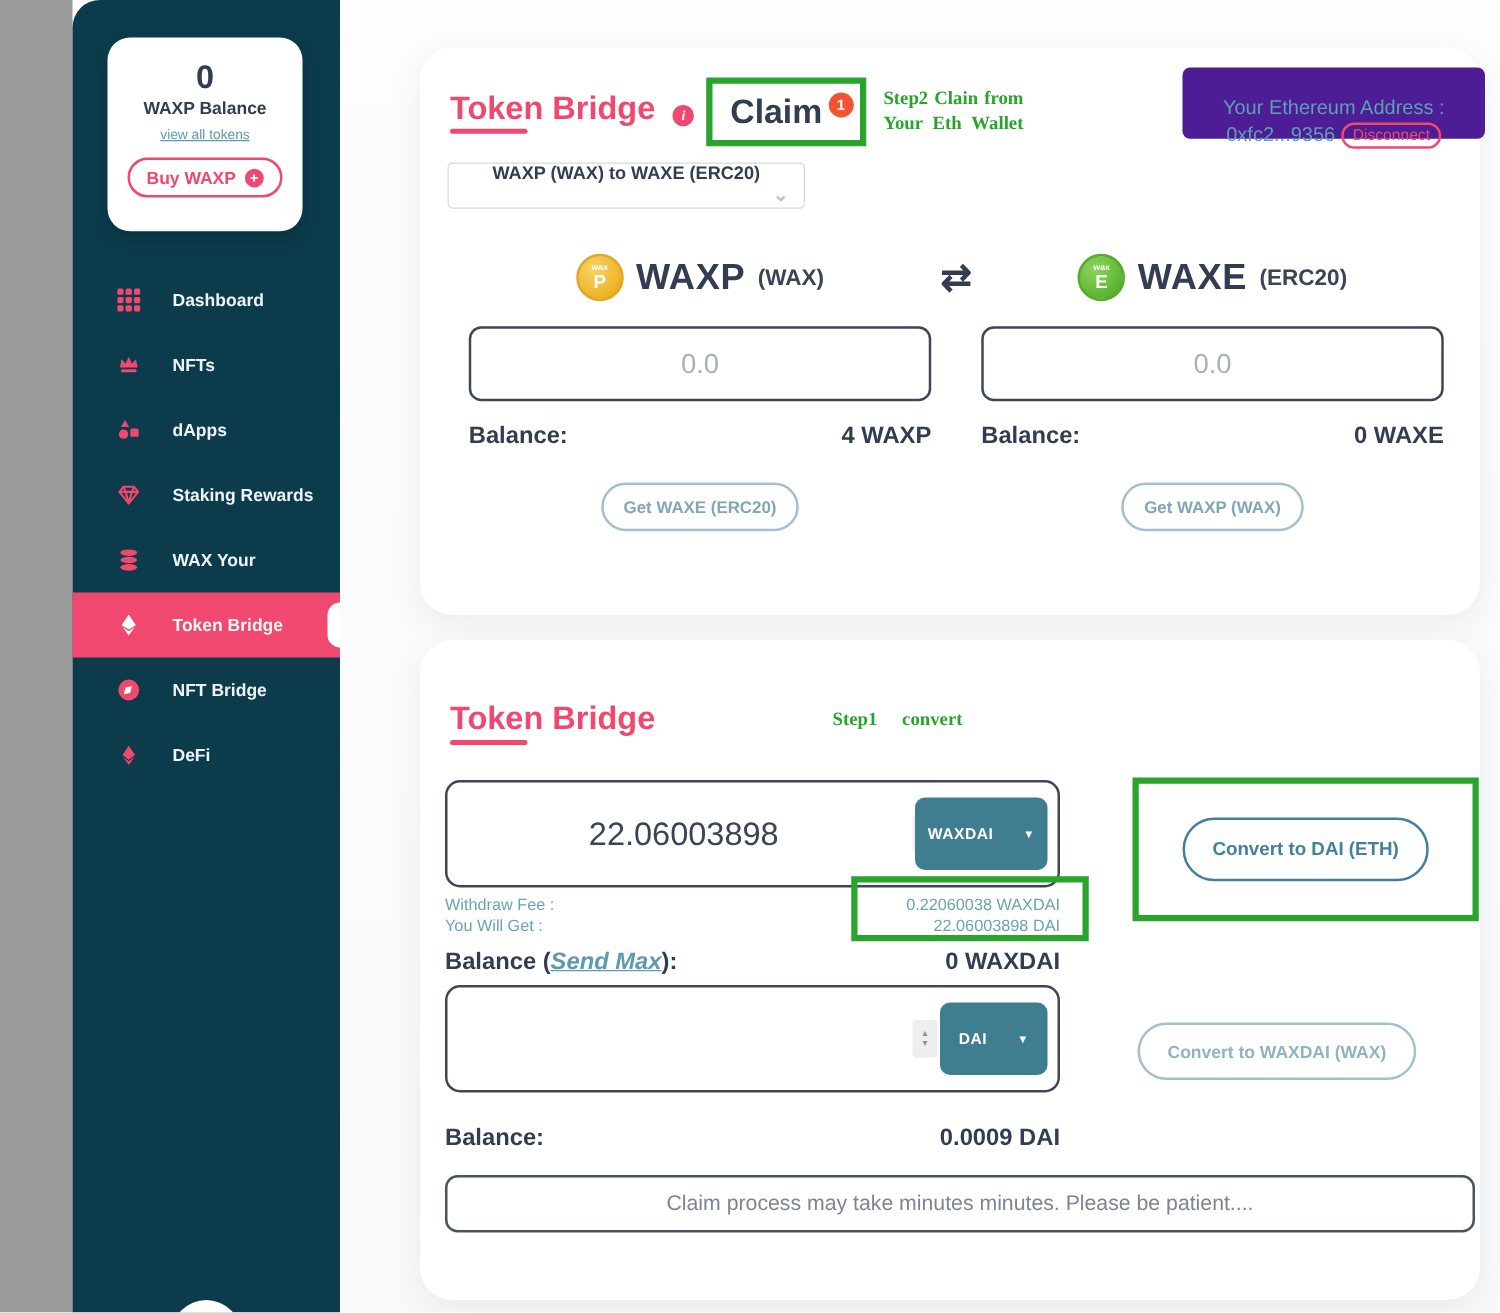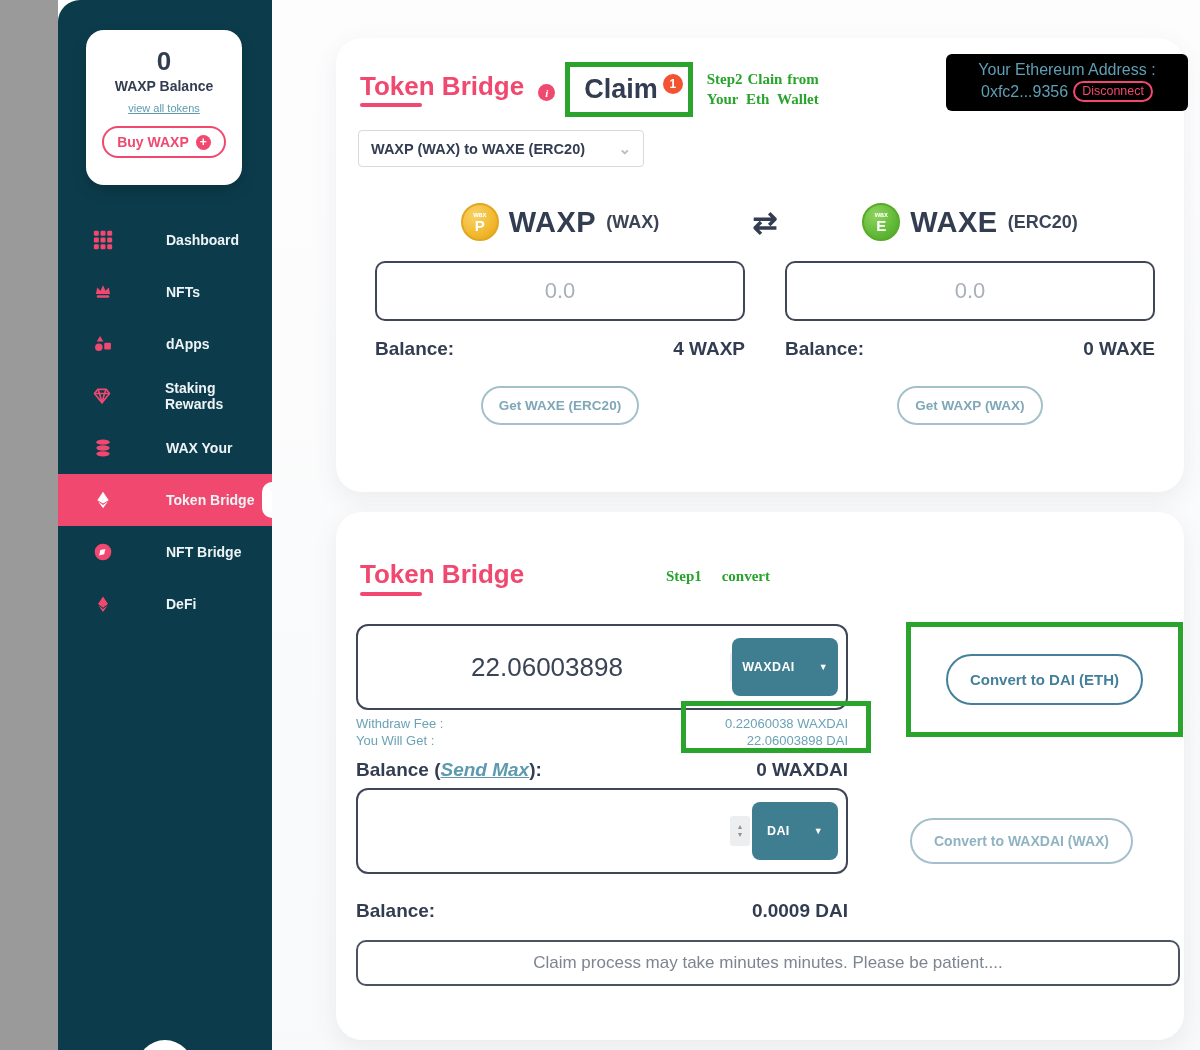--- a/index.html
+++ b/index.html
@@ -21,21 +21,21 @@
   .balance-amount { margin-top:16px; font-size:26px; font-weight:bold; color:#333d51; }
   .balance-label { font-size:14px; font-weight:bold; color:#333d51; margin-top:1px; }
   .view-all { display:inline-block; margin-top:8px; font-size:11px; color:#5d9ab0; text-decoration:underline; cursor:pointer; }
   .buy-btn { margin-top:10px; display:inline-flex; align-items:center; gap:7px;
     border:2px solid #f0486e; border-radius:999px; padding:6px 13px; color:#f0486e;
     font-weight:bold; font-size:14px; background:#fff; cursor:pointer; font-family:inherit; }
   .plus-badge { width:15px; height:15px; border-radius:50%; background:#f0486e; color:#fff;
     font-size:12px; line-height:15px; font-weight:bold; display:inline-block; text-align:center; }
   .nav { position:absolute; top:214px; left:0; right:0; }
   .nav-item { position:relative; height:52px; display:flex; align-items:center;
-    padding-left:34px; color:#eef4f6; font-weight:bold; font-size:14px; cursor:pointer;gap:28px; }
+    padding-left:34px; color:#eef4f6; font-weight:bold; font-size:14px; cursor:pointer; }
   .nav-item .ic { width:22px; display:flex; justify-content:center; margin-right:24px; }
   .nav-item.active { background:#f0486e; }
   .nav-notch { position:absolute; right:0; top:50%; transform:translateY(-50%);
     width:10px; height:36px; background:#fff; border-radius:10px 0 0 10px; }
   .sidebar-bottom-circle { position:absolute; left:50%; bottom:-46px; transform:translateX(-50%);
     width:56px; height:56px; background:#fff; border-radius:50%; }
   
   .card { position:absolute; left:336px; width:848px; background:#fff; border-radius:26px;
     box-shadow:0 8px 24px rgba(80,90,100,.09); z-index:2; }
   .card1 { top:38px; height:454px; }
@@ -49,28 +49,28 @@
     margin:6px 10px 0 14px; font-family:"Liberation Serif", serif; font-style:italic; cursor:pointer; }
   .claim-box { position:relative; border:5px solid #2aa42d; padding:7px 30px 7px 14px; background:#fff; }
   .claim-text { font-size:27px; font-weight:bold; color:#333d51; }
   .claim-badge { position:absolute; top:7px; right:5px; width:20px; height:20px; border-radius:50%;
     background:#f45331; color:#fff; font-size:12px; font-weight:bold;
     display:flex; align-items:center; justify-content:center; }
   .step2-note { margin-left:14px; width:112px; font-family:"Liberation Serif", serif;
     font-weight:bold; font-size:15px; line-height:1.3; color:#28a32c;
     text-align:justify; text-align-last:justify; }
   .address-box { position:absolute; top:16px; right:-4px; width:242px; height:57px;
-    background:#000000; border-radius:6px; color:#5e9fb5; font-size:16px; text-align:center;
-    padding-top:7px; }
+    background:#4c1d95; border-radius:6px; color:#5e9fb5; font-size:16px; text-align:center;
+    padding-top:24px; }
   .address-line2 { margin-top:2px; display:flex; justify-content:center; align-items:center; gap:5px; }
   .disconnect-btn { border:2px solid #f0486e; border-radius:999px; color:#f0486e; font-size:12.5px;
     padding:0 7px; line-height:17px; background:transparent; cursor:pointer; font-family:inherit; }
   .pair-select { position:absolute; top:92px; left:22px; width:286px; height:37px;
     border:1px solid #d9d9d9; border-radius:4px; background:#fff; display:flex; align-items:center;
-    padding:0 12px; font-weight:bold; font-size:14.5px; color:#333d51; cursor:pointer; }
+    padding:0 12px; font-weight:bold; font-size:14.5px; color:#333d51; cursor:pointer;flex-direction:column; }
   .pair-chevron { margin-left:auto; color:#b9bec4; font-size:15px; }
   
   .bridge-grid { position:absolute; top:160px; left:39px; display:grid; grid-template-columns:370px 40px 370px; }
   .token-head { display:flex; align-items:center; justify-content:center; gap:10px; height:48px; }
   .coin { width:38px; height:38px; border-radius:50%; display:flex; flex-direction:column;
     align-items:center; justify-content:center; color:#fff; flex:0 0 auto; }
   .coin.gold { background:radial-gradient(circle at 35% 30%, #f8d268, #f2b92e 60%, #df9f18); border:2px solid #e2a722; }
   .coin.green { background:radial-gradient(circle at 35% 30%, #8ed45e, #63b937 60%, #4da223); border:2px solid #58ab2a; }
   .coin .small { font-size:7px; line-height:7px; font-weight:bold; }
   .coin .letter { font-size:15px; font-weight:bold; line-height:15px; }

